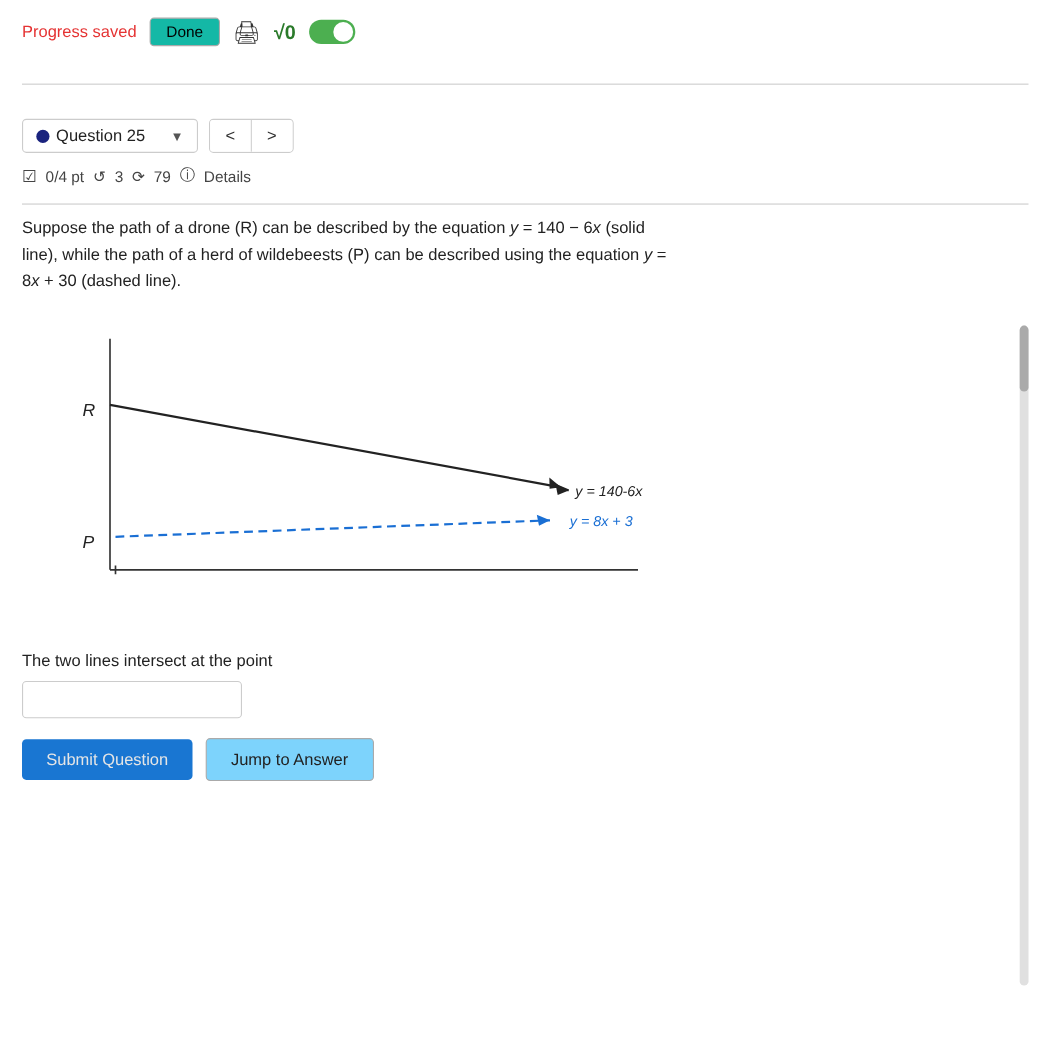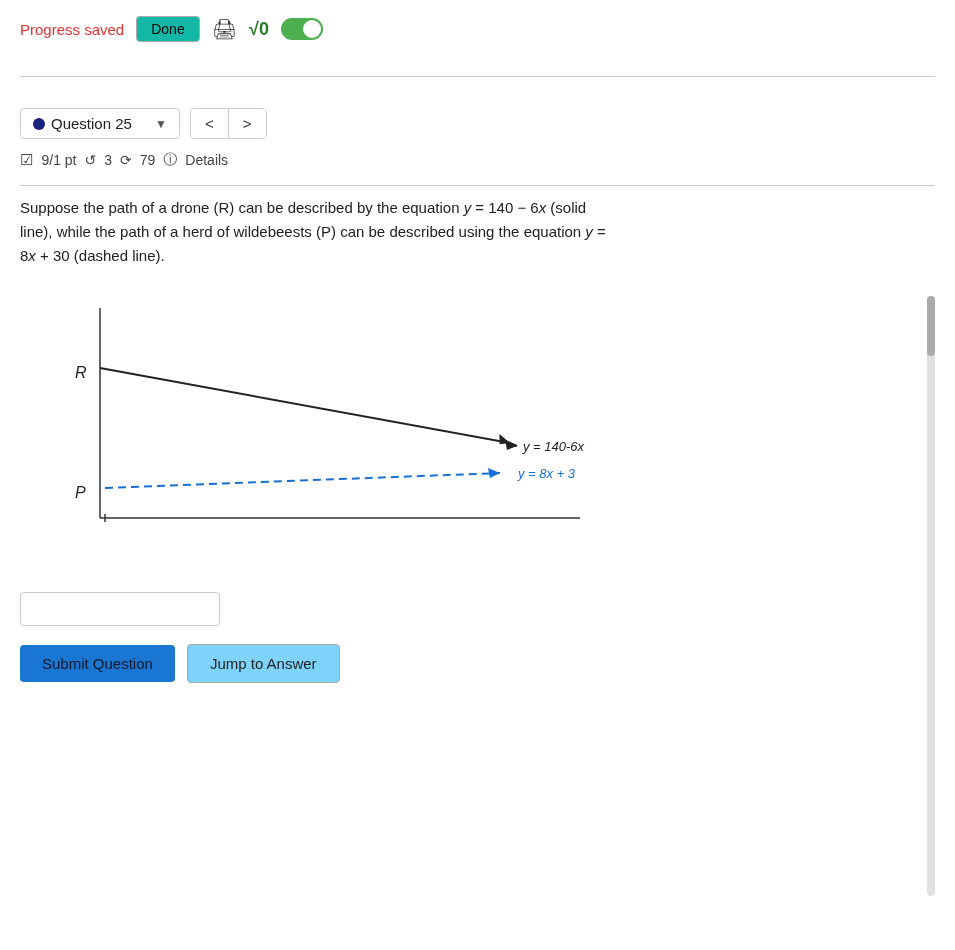--- a/index.html
+++ b/index.html
@@ -169,21 +169,21 @@
     }
 
     
     .buttons-row {
       display: flex;
       gap: 12px;
       align-items: center;
     }
     .btn-submit {
       background: #1976d2;
-      color: #0f172a;
+      color: #e5e5e5;
       border: none;
       border-radius: 4px;
       padding: 10px 22px;
       font-size: 15px;
       cursor: pointer;
       font-weight: 500;
       text-align: center;
     }
     .btn-jump {
       background: #7dd3fc;
@@ -238,21 +238,21 @@
     <span class="chevron-down">▼</span>
   </div>
   <div class="nav-buttons">
     <button class="nav-btn">&lt;</button>
     <button class="nav-btn">&gt;</button>
   </div>
 </div>
 
 <div class="score-row">
   <span class="score-icon">☑</span>
-  <span>9/1 pt</span>
+  <span>0/4 pt</span>
   <span>↺</span>
   <span>3</span>
   <span>⟳</span>
   <span>79</span>
   <span>ⓘ</span>
   <span style="cursor:pointer;">Details</span>
 </div>
 
 <hr class="divider">
 
@@ -286,20 +286,21 @@
         <line x1="85" y1="200" x2="480" y2="185" stroke="#1a6fd4" stroke-width="2" stroke-dasharray="8,5"></line>
 
         <polygon points="480,185 468,180 470,190" fill="#1a6fd4"></polygon>
 
         <text x="498" y="190" font-size="13" fill="#1a6fd4" font-style="italic">y = 8x + 3</text>
 
         <line x1="85" y1="226" x2="85" y2="234" stroke="#333" stroke-width="1.5"></line>
       </svg>
     </div>
 
+    <div class="intersection-text">The two lines intersect at the point</div>
     <input class="answer-input" type="text" value="" placeholder="" style="">
 
     <div class="buttons-row">
       <button class="btn-submit">Submit Question</button>
       <button class="btn-jump">Jump to Answer</button>
     </div>
   </div>
 
   <div class="scroll-track">
     <div class="scroll-thumb"></div>

